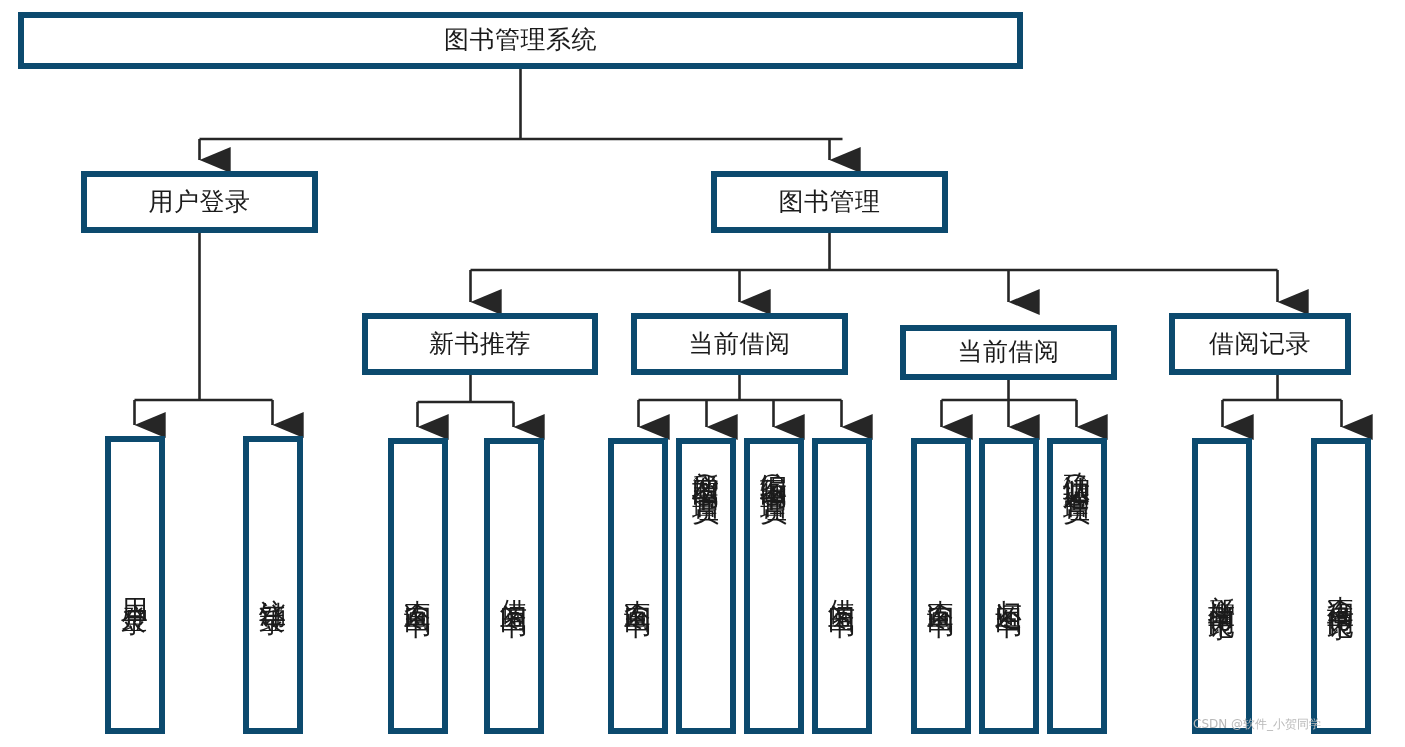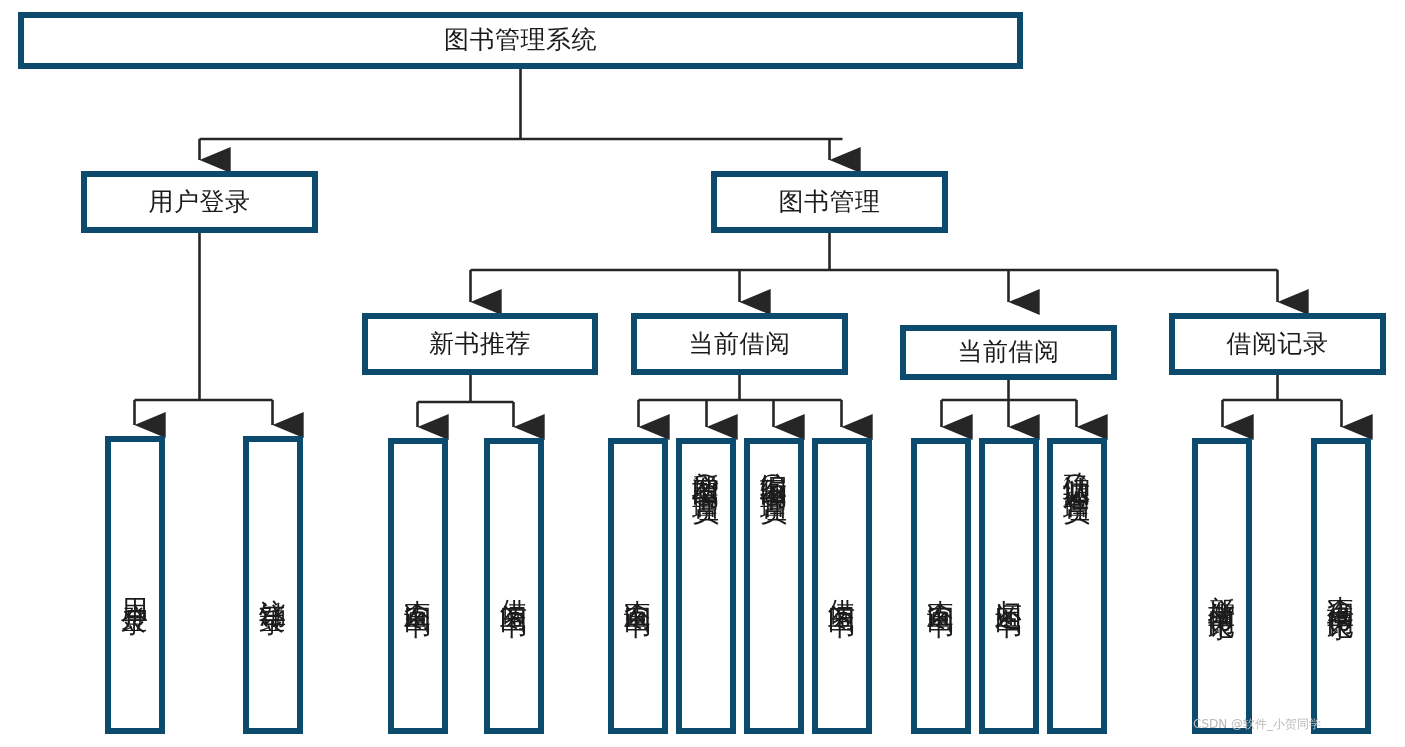--- a/index.html
+++ b/index.html
@@ -142,21 +142,21 @@
 
   <div class="node horiz" style="left:362px; top:313px; width:236px; height:62px;">
     <span class="label">新书推荐</span>
   </div>
   <div class="node horiz" style="left:631px; top:313px; width:217px; height:62px;">
     <span class="label">当前借阅</span>
   </div>
   <div class="node horiz" style="left:900px; top:313px; width:217px; height:55px;margin-top:12px;">
     <span class="label">当前借阅</span>
   </div>
-  <div class="node horiz" style="left:1169px; top:313px; width:217px; height:62px;">
+  <div class="node horiz" style="left:1169px; top:313px; width:182px; height:62px;">
     <span class="label">借阅记录</span>
   </div>
 
   <div class="node vert" style="left:105px; top:436px; width:60px; height:298px;">
     <span class="label">用户登录</span>
   </div>
   <div class="node vert" style="left:243px; top:436px; width:60px; height:298px;">
     <span class="label">注销登录</span>
   </div>
 

